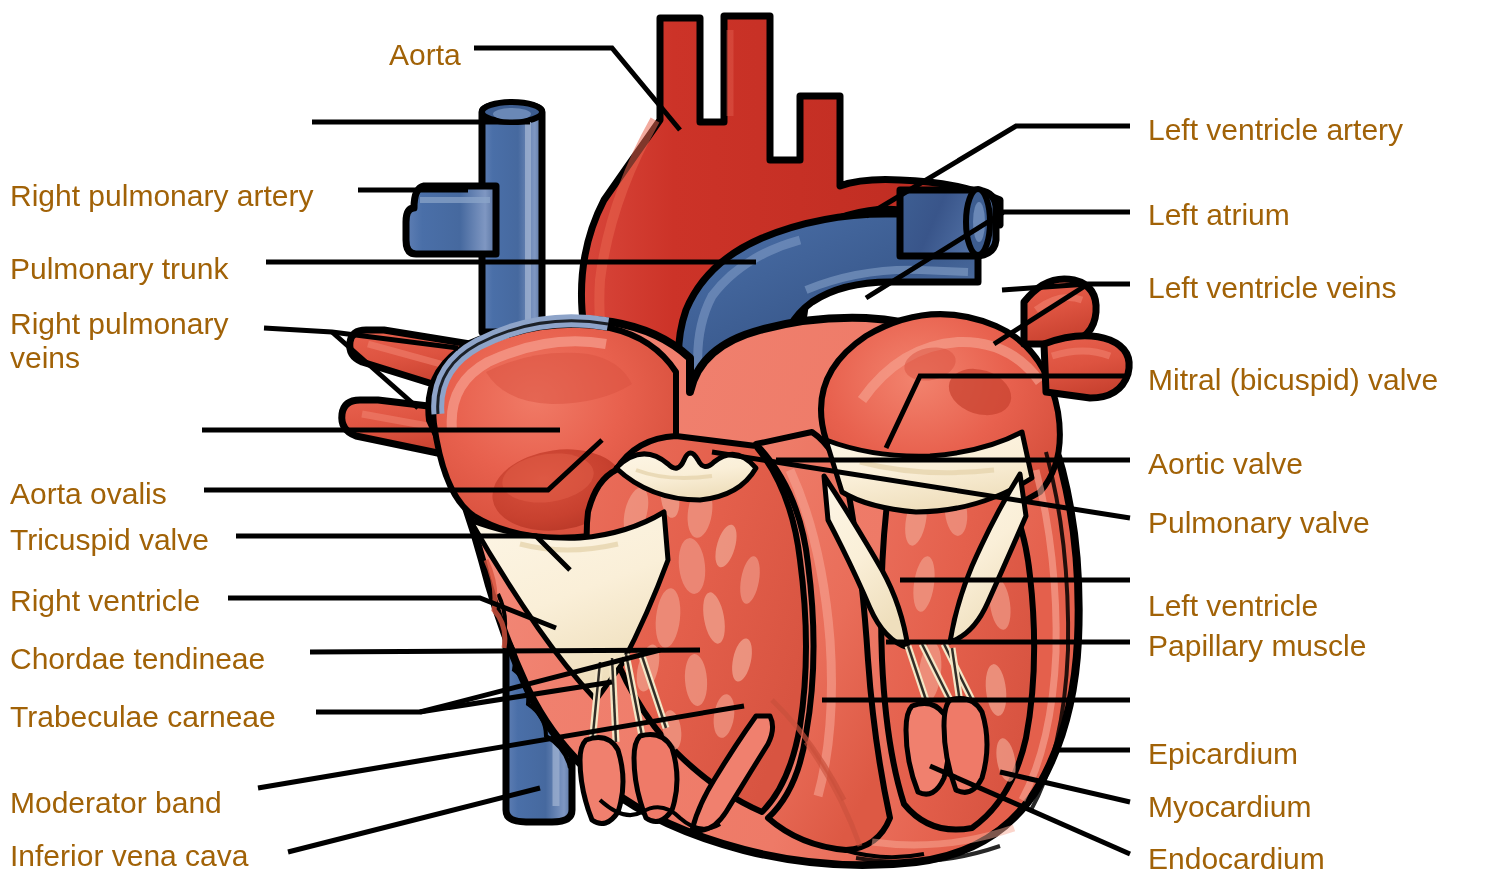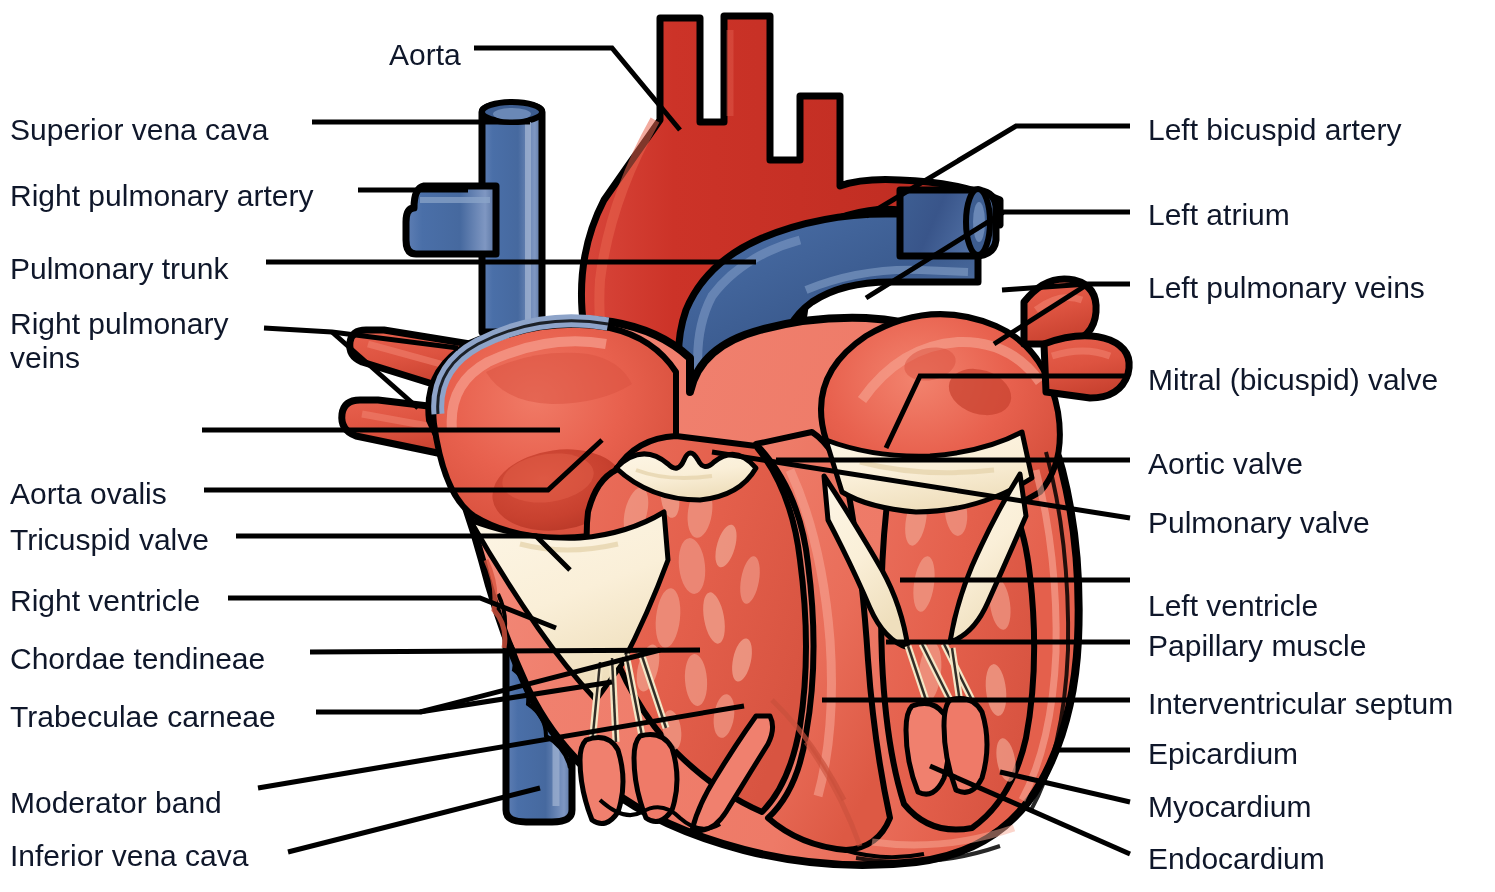--- a/index.html
+++ b/index.html
@@ -22,21 +22,21 @@
     position: absolute;
     left: 0;
     top: 0;
     width: 1495px;
     height: 892px;
   }
   .lbl {
     position: absolute;
     font-family: "Liberation Sans", sans-serif;
     font-size: 30px;
-    color: #0f172a;
+    color: #a16207;
     white-space: nowrap;
     line-height: 1.12;
   }
   .lbl.right { text-align: left; }
   .lbl.left  { text-align: left; }
 </style>
 </head>
 <body>
 
 <div id="stage">
@@ -373,23 +373,20 @@
       <path d="M 1130 750 L 1056 750"></path>
       <path d="M 1130 802 L 1000 772"></path>
       <path d="M 1130 854 L 930 766"></path>
     </g>
   </svg>
 
   <div class="lbl left" style="left:389px; top:38px;">
     <span>Aorta</span>
   </div>
 
-  <div class="lbl left" style="left:10px; top:113px;">
-    <span>Superior vena cava</span>
-  </div>
 
   <div class="lbl left" style="left:10px; top:179px;">
     <span>Right pulmonary artery</span>
   </div>
 
   <div class="lbl left" style="left:10px; top:252px;">
     <span>Pulmonary trunk</span>
   </div>
 
   <div class="lbl left" style="left:10px; top:307px;">
@@ -420,29 +417,29 @@
 
   <div class="lbl left" style="left:10px; top:777px;margin-top:9px;">
     <span>Moderator band</span>
   </div>
 
   <div class="lbl left" style="left:10px; top:839px;">
     <span>Inferior vena cava</span>
   </div>
 
   <div class="lbl right" style="left:1148px; top:113px;">
-    <span>Left bicuspid artery</span>
+    <span>Left ventricle artery</span>
   </div>
 
   <div class="lbl right" style="left:1148px; top:198px;">
     <span>Left atrium</span>
   </div>
 
   <div class="lbl right" style="left:1148px; top:271px;">
-    <span>Left pulmonary veins</span>
+    <span>Left ventricle veins</span>
   </div>
 
   <div class="lbl right" style="left:1148px; top:363px;">
     <span>Mitral (bicuspid) valve</span>
   </div>
 
   <div class="lbl right" style="left:1148px; top:447px;">
     <span>Aortic valve</span>
   </div>
 
@@ -451,23 +448,20 @@
   </div>
 
   <div class="lbl right" style="left:1148px; top:567px;margin-top:22px;">
     <span>Left ventricle</span>
   </div>
 
   <div class="lbl right" style="left:1148px; top:629px;">
     <span>Papillary muscle</span>
   </div>
 
-  <div class="lbl right" style="left:1148px; top:687px;">
-    <span>Interventricular septum</span>
-  </div>
 
   <div class="lbl right" style="left:1148px; top:737px;">
     <span>Epicardium</span>
   </div>
 
   <div class="lbl right" style="left:1148px; top:790px;">
     <span>Myocardium</span>
   </div>
 
   <div class="lbl right" style="left:1148px; top:842px;">

